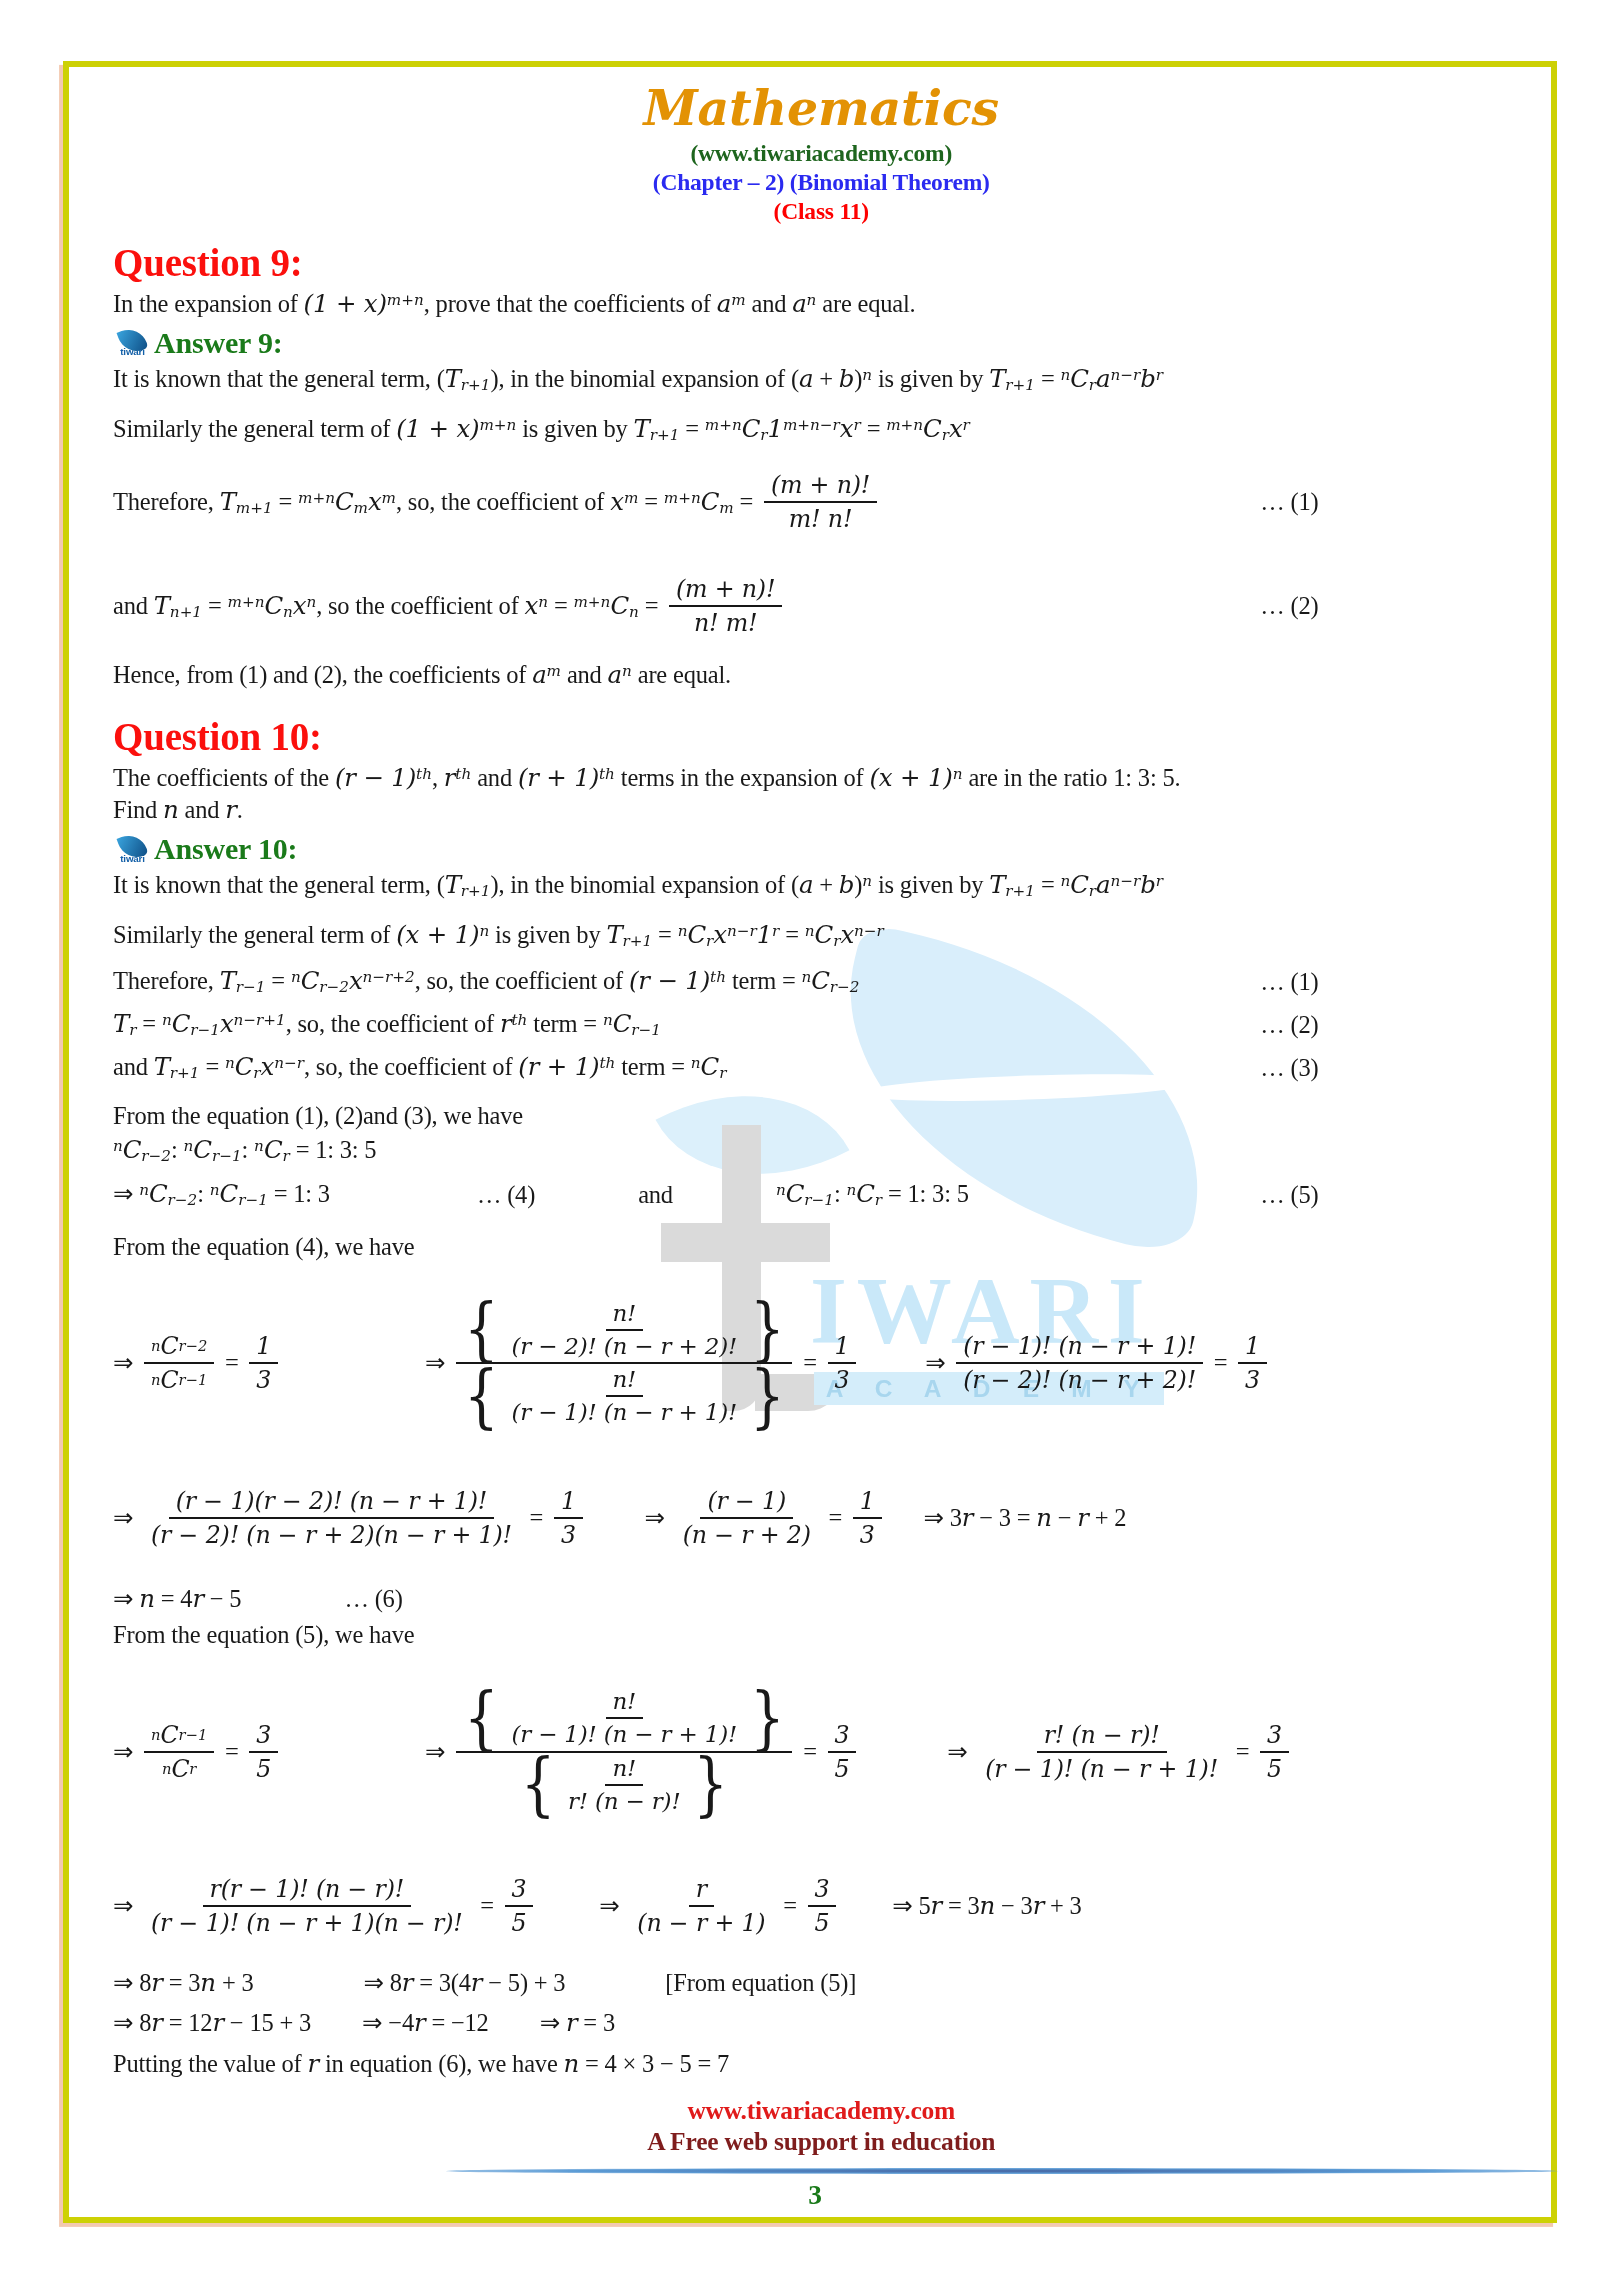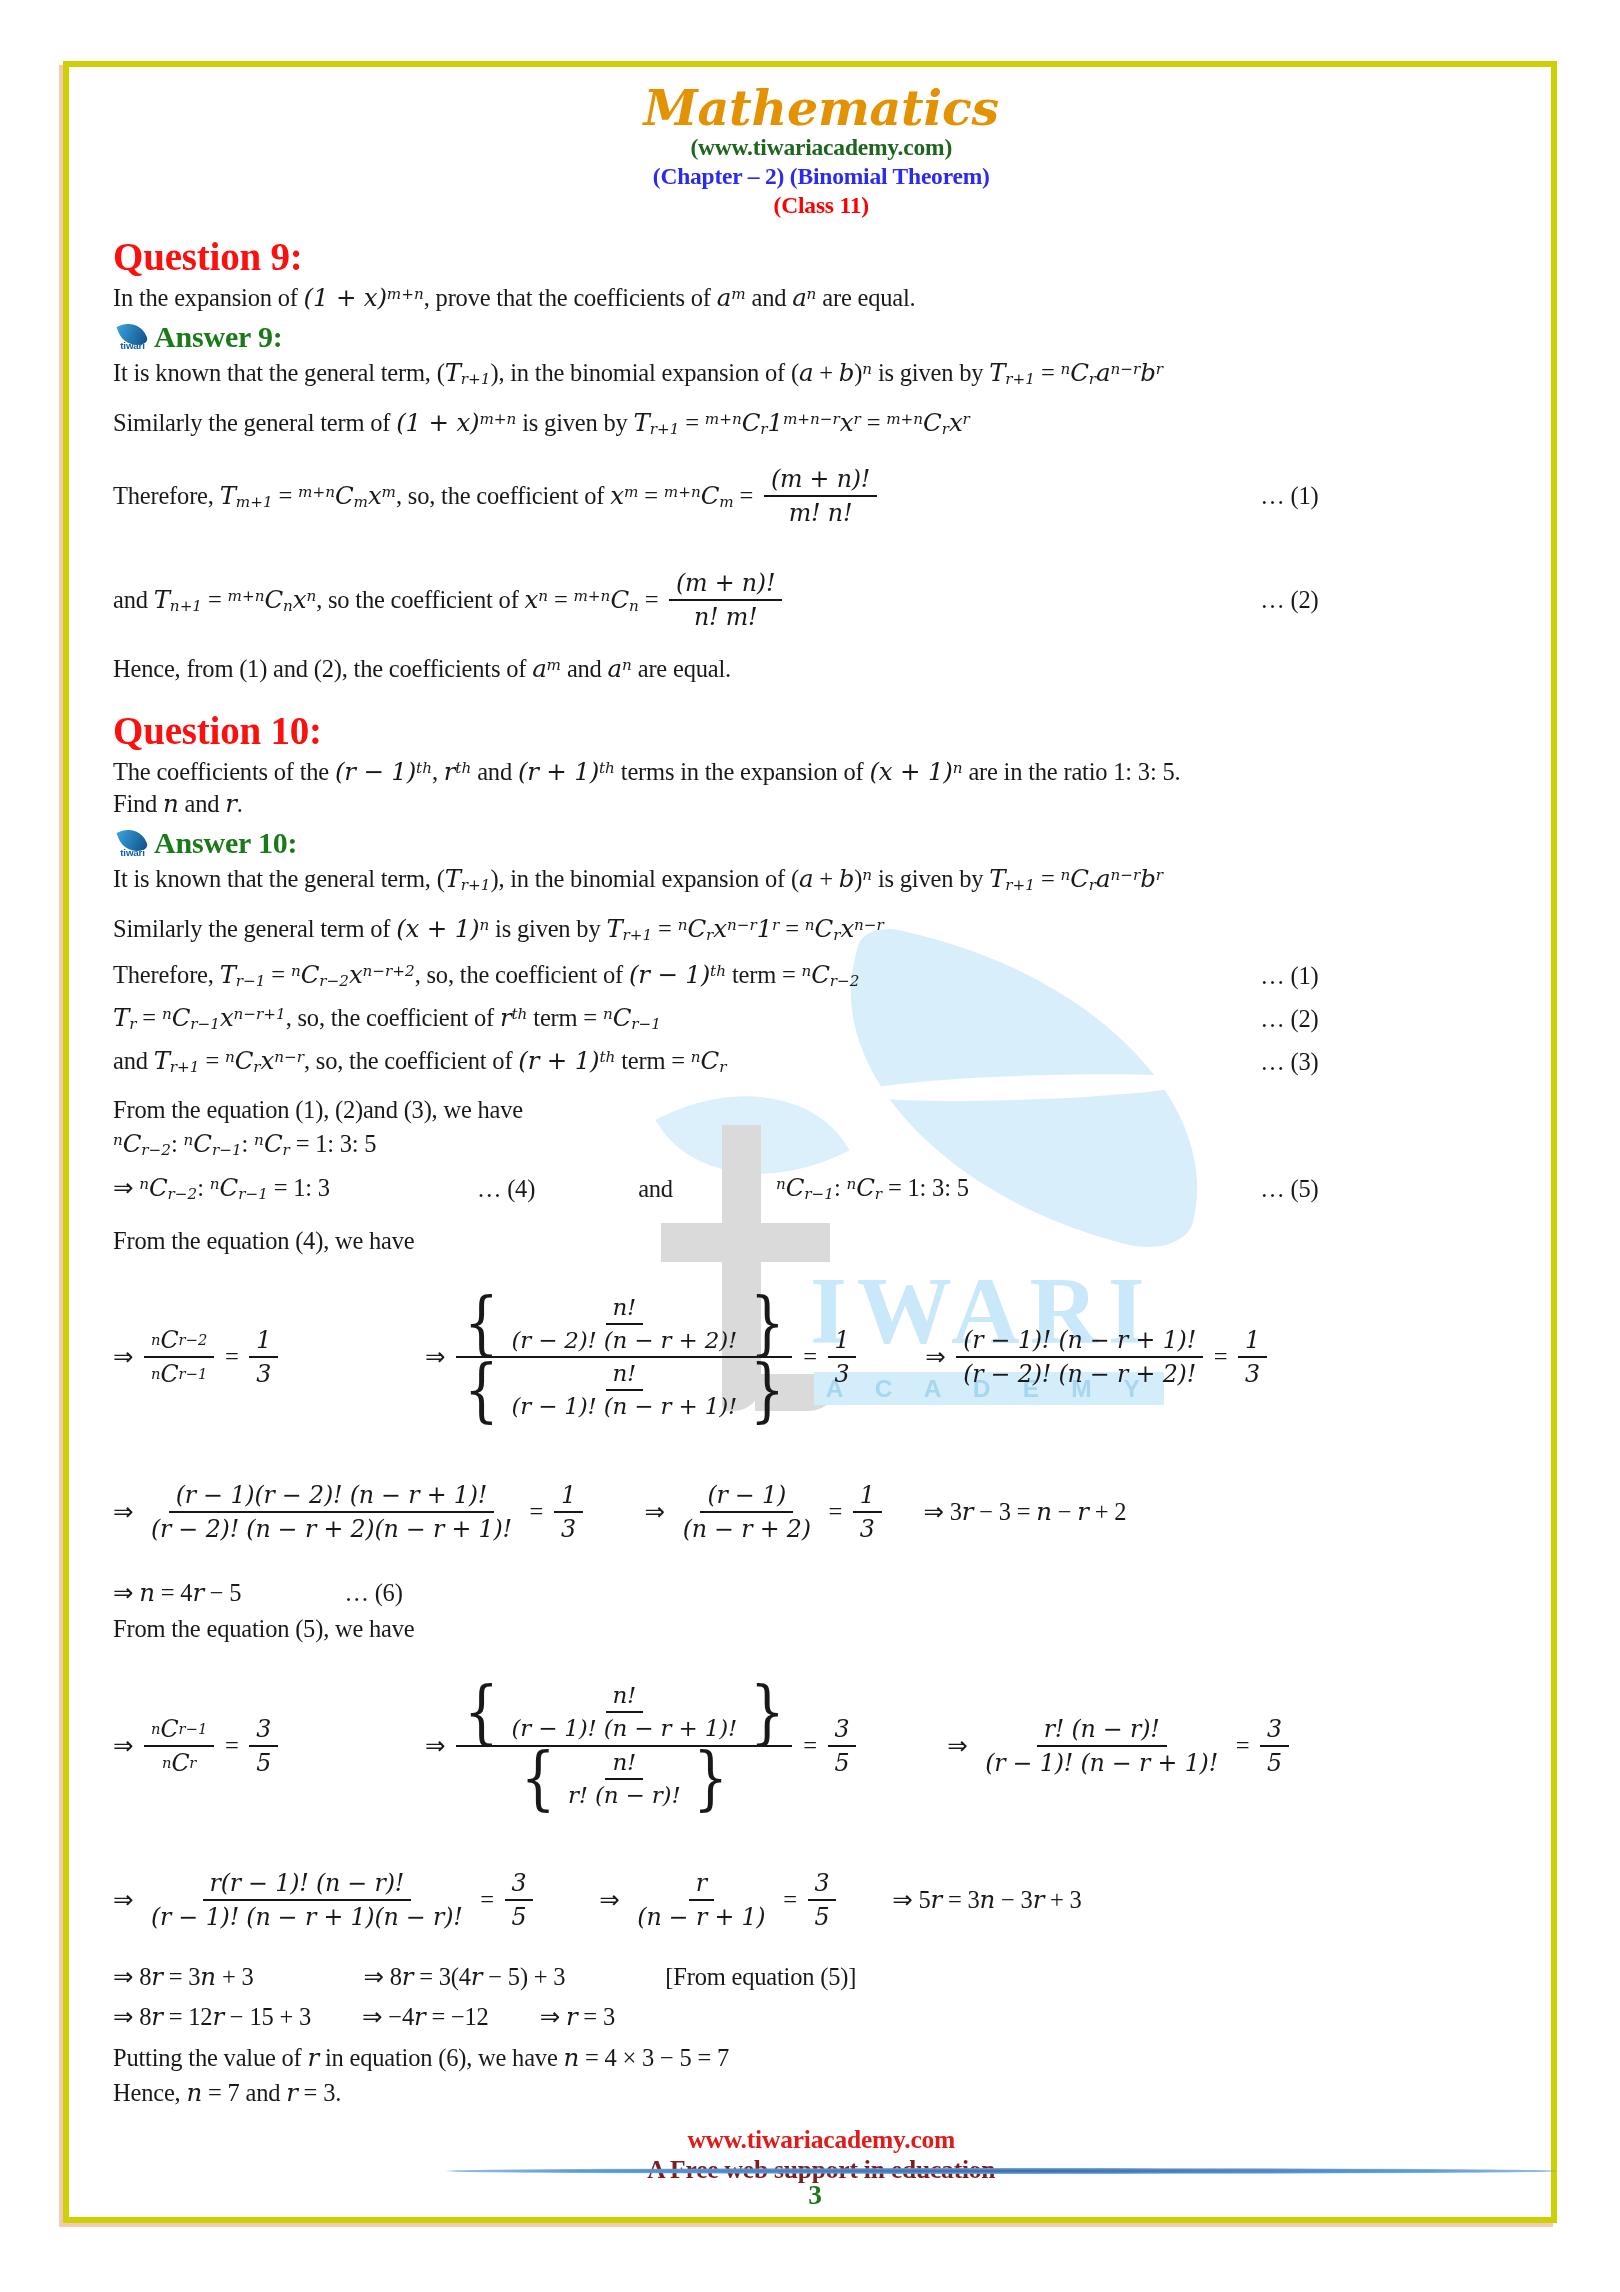--- a/index.html
+++ b/index.html
@@ -19,21 +19,21 @@
   .wm-leaf2{position:absolute;left:674px;top:1076px;width:157px;height:118px;background:#dcf0fb;border-radius:0 100% 0 100%;transform:rotate(-28deg);}
   .wm-t-stem{position:absolute;left:722px;top:1125px;width:39px;height:286px;background:#dadada;border-radius:0 0 27.4px 5.9px;}
   .wm-t-bar{position:absolute;left:661px;top:1223px;width:169px;height:39px;background:#dadada;}
   .wm-t-foot{position:absolute;left:755px;top:1374px;width:86px;height:37px;background:#dadada;border-radius:0 0 33px 0;}
   .wm-word{position:absolute;left:810px;top:1264px;font-family:"Liberation Serif",serif;font-weight:700;font-size:95px;letter-spacing:9.8px;color:#c9e8f9;line-height:1;}
   .wm-band{position:absolute;left:814px;top:1372px;background:#d4edfa;color:#a8d6ee;font-weight:700;font-size:24.5px;letter-spacing:12.7px;padding:4.9px 11.8px 3.9px;font-family:"Liberation Sans",sans-serif;line-height:1;}
   
   .content{position:absolute;left:73px;top:71px;width:1482px;padding:11.8px 25.5px 0 40px;box-sizing:border-box;z-index:1;}
   header{text-align:center;}
   .h-title{font-family:"DejaVu Serif",serif;font-style:italic;font-weight:700;font-size:49px;line-height:1.05;color:#e39204;}
-  .h-site{font-size:23.5px;font-weight:700;color:#1e651e;margin-top:0;line-height:1.15;}
+  .h-site{font-size:23.5px;font-weight:700;color:#1e651e;margin-top:6px;line-height:1.15;}
   .h-chapter{font-size:23.5px;font-weight:700;color:#2a2af0;margin-top:2px;line-height:1.15;}
   .h-class{font-size:23.5px;font-weight:700;color:#fe0000;margin-top:2px;line-height:1.15;}
   .qhead{font-size:39px;font-weight:700;color:#fb100d;margin:17.6px 0 3.9px;line-height:1.05;}
   .qhead.second{margin-top:25.5px;}
   .ahead{font-size:30px;font-weight:700;color:#1a7a1a;margin:5.9px 0 3.9px;display:flex;align-items:center;line-height:1.1;}
   .alogo{display:inline-flex;flex-direction:column;align-items:center;width:39px;margin-right:2px;}
   .alogo-leaf{width:24.5px;height:24.5px;background:linear-gradient(135deg,#39a3dd,#0f4f86);border-radius:0 80% 20% 80%;transform:rotate(-20deg);}
   .alogo-text{font-size:9.8px;font-weight:700;color:#1460a8;line-height:1;margin-top:-4.9px;font-family:"Liberation Sans",sans-serif;}
   .pline{font-size:24.5px;line-height:1.32;white-space:pre;}
   .eqrow{font-size:24.5px;display:flex;align-items:center;white-space:pre;line-height:1.3;}
@@ -120,21 +120,20 @@
         <div class="pline" style="margin-top: 19.6px;"><span>From the equation (4), we have</span></div>
         <div class="eqrow" style="margin-top: 7.8px; min-height: 184px;"><span><span>⇒ </span></span><span class="frac"><span class="fn"><sup class="mv">n</sup><span class="mv">C</span><sub class="mv">r−2</sub></span><span class="fd"><sup class="mv">n</sup><span class="mv">C</span><sub class="mv">r−1</sub></span></span><span><span> = </span></span><span class="frac"><span class="fn"><span>1</span></span><span class="fd"><span>3</span></span></span><span class="gap" style="width: 142px;"></span><span><span>⇒ </span></span><span class="frac"><span class="fn"><span class="braced"><span class="br">{</span><span class="frac"><span class="fn"><span>n!</span></span><span class="fd"><span>(r − 2)! (n − r + 2)!</span></span></span><span class="br">}</span></span></span><span class="fd"><span class="braced"><span class="br">{</span><span class="frac"><span class="fn"><span>n!</span></span><span class="fd"><span>(r − 1)! (n − r + 1)!</span></span></span><span class="br">}</span></span></span></span><span><span> = </span></span><span class="frac"><span class="fn"><span>1</span></span><span class="fd"><span>3</span></span></span><span class="gap" style="width: 64px;"></span><span><span>⇒ </span></span><span class="frac"><span class="fn"><span>(r − 1)! (n − r + 1)!</span></span><span class="fd"><span>(r − 2)! (n − r + 2)!</span></span></span><span><span> = </span></span><span class="frac"><span class="fn"><span>1</span></span><span class="fd"><span>3</span></span></span></div>
         <div class="eqrow" style="margin-top: 13.7px; min-height: 98px;"><span><span>⇒ </span></span><span class="frac"><span class="fn"><span>(r − 1)(r − 2)! (n − r + 1)!</span></span><span class="fd"><span>(r − 2)! (n − r + 2)(n − r + 1)!</span></span></span><span><span> = </span></span><span class="frac"><span class="fn"><span>1</span></span><span class="fd"><span>3</span></span></span><span class="gap" style="width: 57px;"></span><span><span>⇒ </span></span><span class="frac"><span class="fn"><span>(r − 1)</span></span><span class="fd"><span>(n − r + 2)</span></span></span><span><span> = </span></span><span class="frac"><span class="fn"><span>1</span></span><span class="fd"><span>3</span></span></span><span class="gap" style="width: 37px;"></span><span><span>⇒ 3</span><span class="mv">r</span><span> − 3 = </span><span class="mv">n</span><span> − </span><span class="mv">r</span><span> + 2</span></span></div>
         <div class="eqrow" style="margin-top: 16px;"><span><span>⇒ </span><span class="mv">n</span><span> = 4</span><span class="mv">r</span><span> − 5</span></span><span class="gap" style="width: 103px;"></span><span><span>… (6)</span></span></div>
         <div class="pline" style="margin-top: 5px;"><span>From the equation (5), we have</span></div>
         <div class="eqrow" style="margin-top: 7.8px; min-height: 184px;"><span><span>⇒ </span></span><span class="frac"><span class="fn"><sup class="mv">n</sup><span class="mv">C</span><sub class="mv">r−1</sub></span><span class="fd"><sup class="mv">n</sup><span class="mv">C</span><sub class="mv">r</sub></span></span><span><span> = </span></span><span class="frac"><span class="fn"><span>3</span></span><span class="fd"><span>5</span></span></span><span class="gap" style="width: 142px;"></span><span><span>⇒ </span></span><span class="frac"><span class="fn"><span class="braced"><span class="br">{</span><span class="frac"><span class="fn"><span>n!</span></span><span class="fd"><span>(r − 1)! (n − r + 1)!</span></span></span><span class="br">}</span></span></span><span class="fd"><span class="braced"><span class="br">{</span><span class="frac"><span class="fn"><span>n!</span></span><span class="fd"><span>r! (n − r)!</span></span></span><span class="br">}</span></span></span></span><span><span> = </span></span><span class="frac"><span class="fn"><span>3</span></span><span class="fd"><span>5</span></span></span><span class="gap" style="width: 86px;"></span><span><span>⇒ </span></span><span class="frac"><span class="fn"><span>r! (n − r)!</span></span><span class="fd"><span>(r − 1)! (n − r + 1)!</span></span></span><span><span> = </span></span><span class="frac"><span class="fn"><span>3</span></span><span class="fd"><span>5</span></span></span></div>
         <div class="eqrow" style="margin-top: 13.7px; min-height: 98px;"><span><span>⇒ </span></span><span class="frac"><span class="fn"><span>r(r − 1)! (n − r)!</span></span><span class="fd"><span>(r − 1)! (n − r + 1)(n − r)!</span></span></span><span><span> = </span></span><span class="frac"><span class="fn"><span>3</span></span><span class="fd"><span>5</span></span></span><span class="gap" style="width: 61px;"></span><span><span>⇒ </span></span><span class="frac"><span class="fn"><span>r</span></span><span class="fd"><span>(n − r + 1)</span></span></span><span><span> = </span></span><span class="frac"><span class="fn"><span>3</span></span><span class="fd"><span>5</span></span></span><span class="gap" style="width: 51px;"></span><span><span>⇒ 5</span><span class="mv">r</span><span> = 3</span><span class="mv">n</span><span> − 3</span><span class="mv">r</span><span> + 3</span></span></div>
         <div class="eqrow" style="margin-top: 11.8px;"><span><span>⇒ 8</span><span class="mv">r</span><span> = 3</span><span class="mv">n</span><span> + 3</span></span><span class="gap" style="width: 110px;"></span><span><span>⇒ 8</span><span class="mv">r</span><span> = 3(4</span><span class="mv">r</span><span> − 5) + 3</span></span><span class="gap" style="width: 100px;"></span><span><span>[From equation (5)]</span></span></div>
         <div class="eqrow" style="margin-top: 7.8px;"><span><span>⇒ 8</span><span class="mv">r</span><span> = 12</span><span class="mv">r</span><span> − 15 + 3</span></span><span class="gap" style="width: 51px;"></span><span><span>⇒ −4</span><span class="mv">r</span><span> = −12</span></span><span class="gap" style="width: 51px;"></span><span><span>⇒ </span><span class="mv">r</span><span> = 3</span></span></div>
         <div class="pline" style="margin-top: 9.8px;"><span>Putting the value of </span><span class="mv">r</span><span> in equation (6), we have </span><span class="mv">n</span><span> = 4 × 3 − 5 = 7</span></div>
-        <div class="pline" style="margin-top: 2px;"><span>Hence, </span><span class="mv">n</span><span> = 7 and </span><span class="mv">r</span><span> = 3.</span></div>
       </div>
   </section>
 
   <div class="footer">
     <div class="f-site">www.tiwariacademy.com</div>
     <div class="f-tag">A Free web support in education</div>
   </div>
 </div>
 
 <div class="divider"></div>

